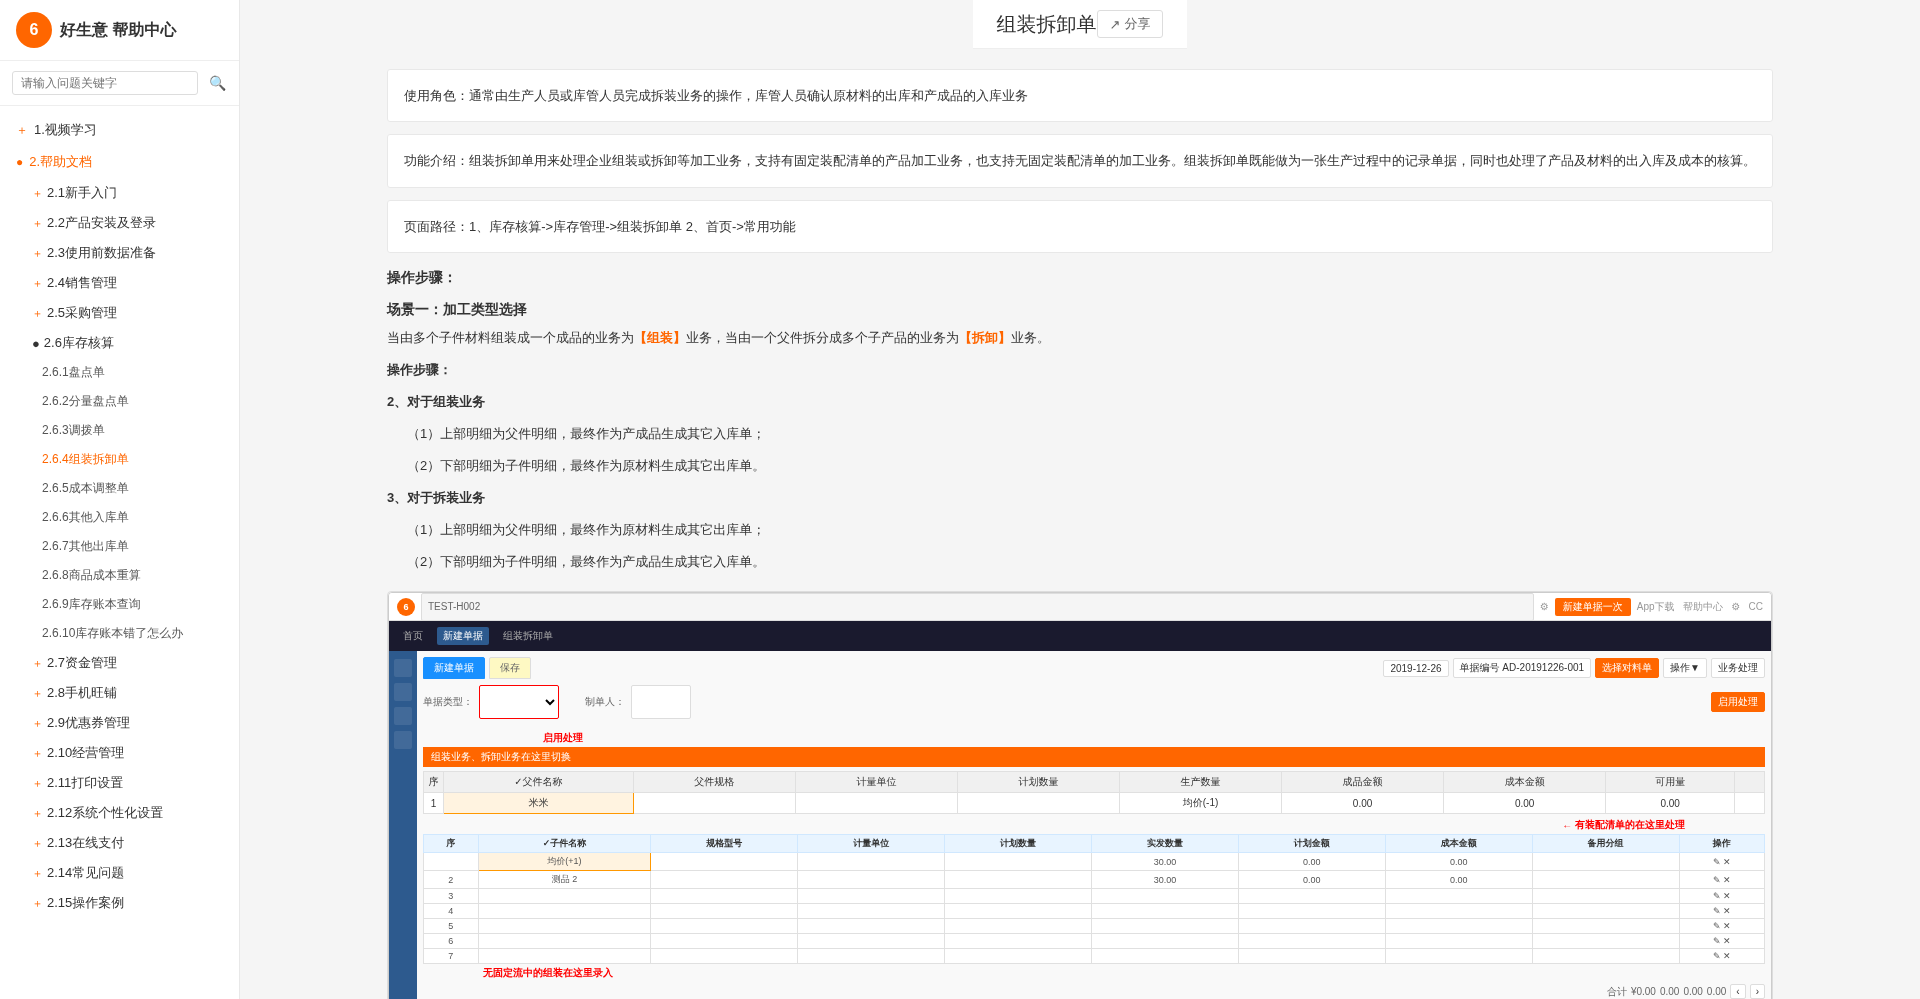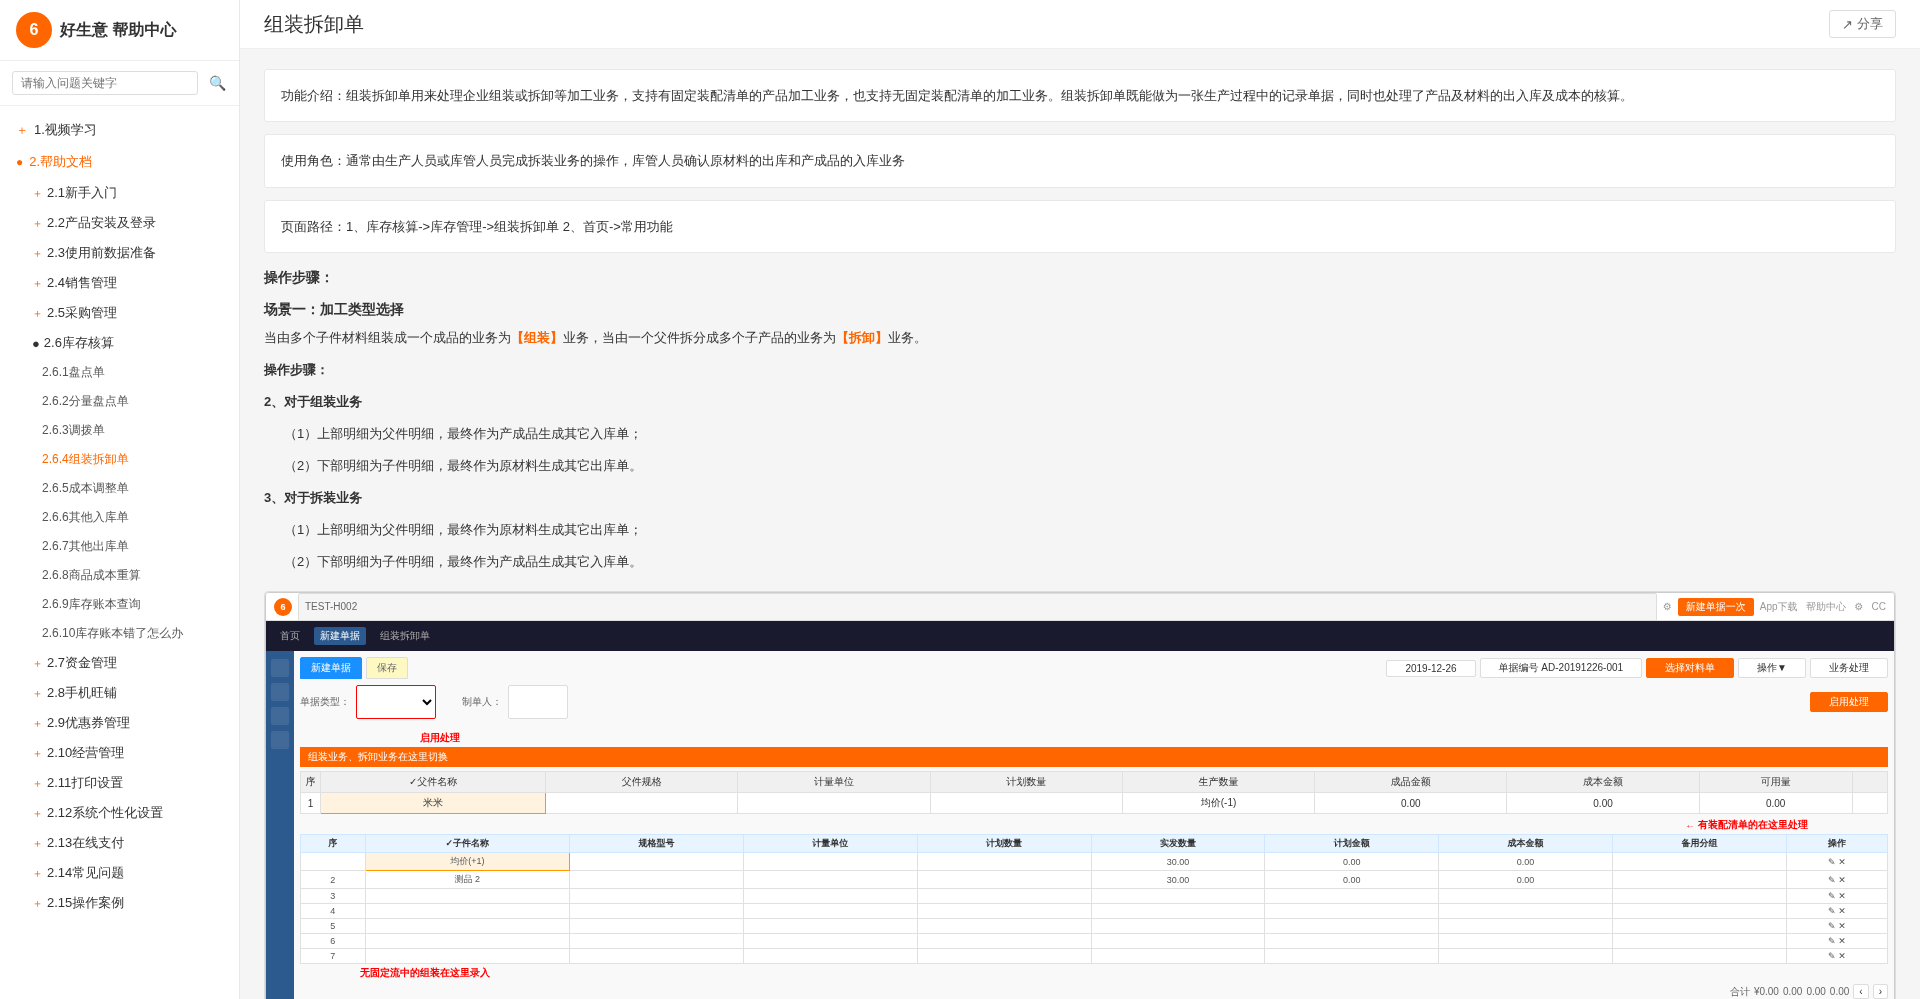--- a/index.html
+++ b/index.html
@@ -95,20 +95,21 @@
     }
     .nav-leaf.active { color: #f60; }
 
     
     #main {
       flex: 1;
       display: flex;
       flex-direction: column;
       overflow: hidden;
       background: #f5f5f5;
+      align-items: center;
     }
     #main-header {
       background: #fff;
       border-bottom: 1px solid #eee;
       padding: 10px 24px;
       display: flex;
       align-items: center;
       justify-content: space-between;
     }
     .page-title-text { font-size: 20px; font-weight: 500; color: #333; }
@@ -262,21 +263,21 @@
       background: #f9f9f9;
     }
     .mock-top-actions {
       display: flex;
       align-items: center;
       gap: 4px;
       margin-bottom: 6px;
       flex-wrap: wrap;
     }
     .mock-btn-sm {
-      padding: 2px 18px;
+      padding: 2px 6px;
       border: 1px solid #ddd;
       border-radius: 2px;
       font-size: 10px;
       background: #fff;
       color: #333;
     }
     .mock-btn-sm.orange { background: #f60; color: #fff; border-color: #f60; }
     .mock-form-row {
       display: flex;
       align-items: center;
@@ -480,25 +481,25 @@
     <h1 class="page-title-text">组装拆卸单</h1>
     <button class="share-btn">
       <span>↗</span>
       <span>分享</span>
     </button>
   </div>
 
   <div id="main-content">
 
     <div class="info-block">
+      <span>使用角色：通常由生产人员或库管人员完成拆装业务的操作，库管人员确认原材料的出库和产成品的入库业务</span>
+    </div>
+
+    <div class="info-block">
       <span>功能介绍：组装拆卸单用来处理企业组装或拆卸等加工业务，支持有固定装配清单的产品加工业务，也支持无固定装配清单的加工业务。组装拆卸单既能做为一张生产过程中的记录单据，同时也处理了产品及材料的出入库及成本的核算。</span>
-    </div>
-
-    <div class="info-block">
-      <span>使用角色：通常由生产人员或库管人员完成拆装业务的操作，库管人员确认原材料的出库和产成品的入库业务</span>
     </div>
 
     <div class="info-block">
       <span>页面路径：1、库存核算-&gt;库存管理-&gt;组装拆卸单 2、首页-&gt;常用功能</span>
     </div>
 
     <div class="section-title">操作步骤：</div>
 
     <div class="scene-title">场景一：加工类型选择</div>
 

